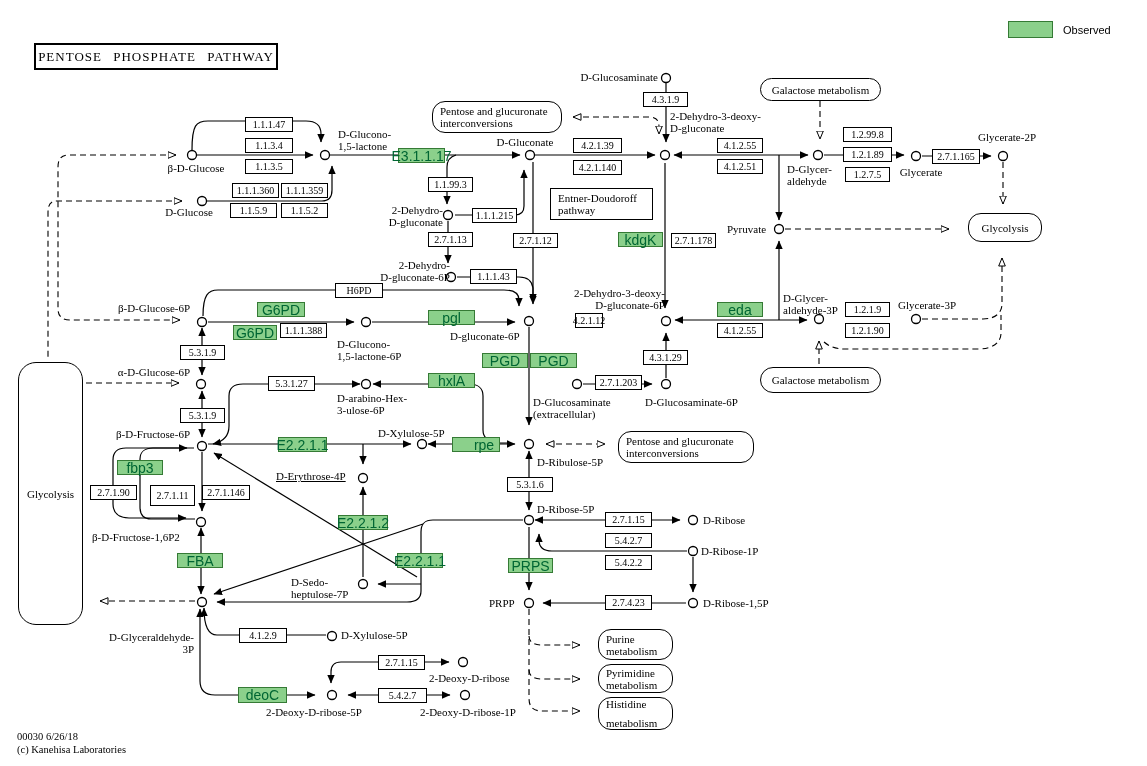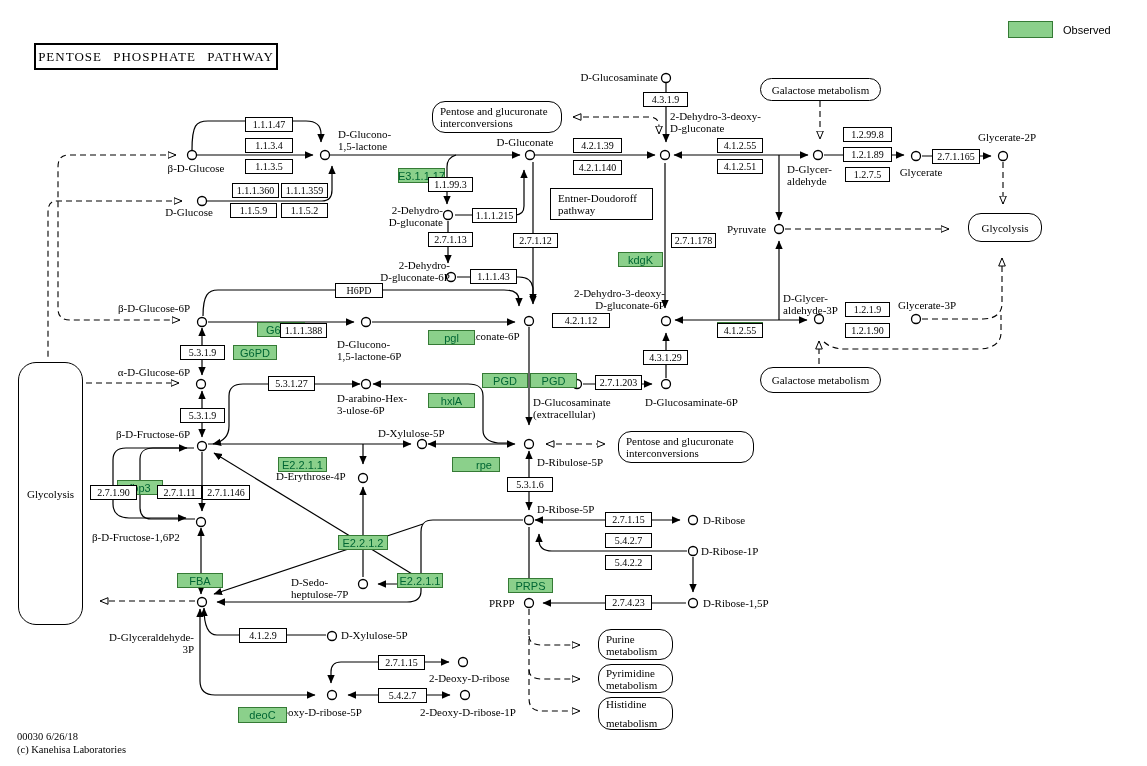--- a/index.html
+++ b/index.html
@@ -4,21 +4,21 @@
 <style>
   html,body{margin:0;padding:0;background:#fff;}
   #canvas{position:relative;width:1147px;height:766px;background:#fff;overflow:hidden;
           font-family:"Liberation Serif",serif;}
   #wires{position:absolute;left:0;top:0;}
   .layer{position:absolute;left:0;top:0;width:100%;height:100%;}
   .ebox{position:absolute;box-sizing:border-box;background:#fff;border:1px solid #000;
         display:flex;align-items:center;justify-content:center;
         font:10px "Liberation Serif",serif;white-space:nowrap;z-index:3;}
   .ebox.obs{background:var(--green,#8bd08b);border:1px solid var(--greenb,#357a35);
-        font-family:"Liberation Sans",sans-serif;font-size:11px;color:#063;margin-top:20px;}
+        font-family:"Liberation Sans",sans-serif;font-size:14px;color:#063;}
   .mapbox{position:absolute;box-sizing:border-box;background:#fff;border:1px solid #000;
         border-radius:13px;display:flex;flex-direction:column;justify-content:center;
         font:11px "Liberation Serif",serif;line-height:12px;z-index:2;}
   .mapbox.rect{border-radius:0;}
   .mapbox.tall{border-radius:18px;}
   .mapbox.al-left{padding-left:7px;align-items:flex-start;}
   .mapbox.al-center{align-items:center;text-align:center;}
   .clabel{position:absolute;font:11px "Liberation Serif",serif;line-height:12px;
         white-space:nowrap;z-index:1;}
   .clabel div{white-space:nowrap;}
@@ -236,21 +236,21 @@
       </div>
       <div class="clabel" style="left: 110px; top: 428px; width: 86px; text-align: center;">
         <div>β-D-Fructose-6P</div>
       </div>
       <div class="clabel" style="left: 378px; top: 427px; width: 78px; text-align: left;">
         <div>D-Xylulose-5P</div>
       </div>
       <div class="clabel" style="left: 537px; top: 456px; width: 76px; text-align: left;">
         <div>D-Ribulose-5P</div>
       </div>
-      <div class="clabel" style="left: 276px; top: 470px; width: 82px; text-align: left;">
+      <div class="clabel" style="left: 276px; top: 470px; width: 82px; text-align: left; text-decoration: underline;">
         <div>D-Erythrose-4P</div>
       </div>
       <div class="clabel" style="left: 92px; top: 531px; width: 104px; text-align: left;">
         <div>β-D-Fructose-1,6P2</div>
       </div>
       <div class="clabel" style="left: 291px; top: 576px; width: 66px; text-align: left;">
         <div>D-Sedo-</div>
         <div>heptulose-7P</div>
       </div>
       <div class="clabel" style="left: 98px; top: 631px; width: 96px; text-align: right;">
@@ -349,33 +349,33 @@
       <div class="ebox" style="left: 932px; top: 149px; width: 48px; height: 15px;">2.7.1.165</div>
       <div class="ebox" style="left: 335px; top: 283px; width: 48px; height: 15px;">H6PD</div>
       <div class="ebox" style="left: 470px; top: 269px; width: 47px; height: 15px;">1.1.1.43</div>
       <div class="ebox obs" style="left: 257px; top: 302px; width: 48px; height: 15px;">G6PD</div>
       <div class="ebox obs" style="left: 233px; top: 325px; width: 44px; height: 15px;">G6PD</div>
       <div class="ebox" style="left: 280px; top: 323px; width: 47px; height: 15px;">1.1.1.388</div>
       <div class="ebox obs" style="left: 428px; top: 310px; width: 47px; height: 15px;">pgl</div>
       <div class="ebox" style="left: 180px; top: 345px; width: 45px; height: 15px;">5.3.1.9</div>
       <div class="ebox" style="left: 268px; top: 376px; width: 47px; height: 15px;">5.3.1.27</div>
       <div class="ebox" style="left: 180px; top: 408px; width: 45px; height: 15px;">5.3.1.9</div>
-      <div class="ebox" style="left: 552px; top: 313px; width: 58px; height: 15px;">4.2.1.12</div>
+      <div class="ebox" style="left: 575px; top: 313px; width: 28px; height: 15px;">4.2.1.12</div>
       <div class="ebox obs" style="left: 717px; top: 302px; width: 46px; height: 15px;">eda</div>
       <div class="ebox" style="left: 717px; top: 323px; width: 46px; height: 15px;">4.1.2.55</div>
       <div class="ebox obs" style="left: 482px; top: 353px; width: 46px; height: 15px;">PGD</div>
       <div class="ebox obs" style="left: 530px; top: 353px; width: 47px; height: 15px;">PGD</div>
       <div class="ebox obs" style="left: 428px; top: 373px; width: 47px; height: 15px;">hxlA</div>
       <div class="ebox" style="left: 643px; top: 350px; width: 45px; height: 15px;">4.3.1.29</div>
       <div class="ebox" style="left: 595px; top: 375px; width: 47px; height: 15px;">2.7.1.203</div>
       <div class="ebox obs" style="left: 452px; top: 437px; width: 48px; height: 15px; padding-left: 16px;">rpe</div>
       <div class="ebox obs" style="left: 278px; top: 437px; width: 49px; height: 15px;">E2.2.1.1</div>
       <div class="ebox obs" style="left: 117px; top: 460px; width: 46px; height: 15px;">fbp3</div>
       <div class="ebox" style="left: 90px; top: 485px; width: 47px; height: 15px;">2.7.1.90</div>
-      <div class="ebox" style="left: 157px; top: 485px; width: 45px; height: 14px;">2.7.1.11</div>
+      <div class="ebox" style="left: 150px; top: 485px; width: 45px; height: 21px;">2.7.1.11</div>
       <div class="ebox" style="left: 202px; top: 485px; width: 48px; height: 15px;">2.7.1.146</div>
       <div class="ebox obs" style="left: 338px; top: 515px; width: 50px; height: 15px;">E2.2.1.2</div>
       <div class="ebox obs" style="left: 177px; top: 553px; width: 46px; height: 15px;">FBA</div>
       <div class="ebox obs" style="left: 397px; top: 553px; width: 46px; height: 15px;">E2.2.1.1</div>
       <div class="ebox" style="left: 845px; top: 302px; width: 45px; height: 15px;">1.2.1.9</div>
       <div class="ebox" style="left: 845px; top: 323px; width: 45px; height: 15px;">1.2.1.90</div>
       <div class="ebox" style="left: 507px; top: 477px; width: 46px; height: 15px;">5.3.1.6</div>
       <div class="ebox" style="left: 605px; top: 512px; width: 47px; height: 15px;">2.7.1.15</div>
       <div class="ebox" style="left: 605px; top: 533px; width: 47px; height: 15px;">5.4.2.7</div>
       <div class="ebox" style="left: 605px; top: 555px; width: 47px; height: 15px;">5.4.2.2</div>

